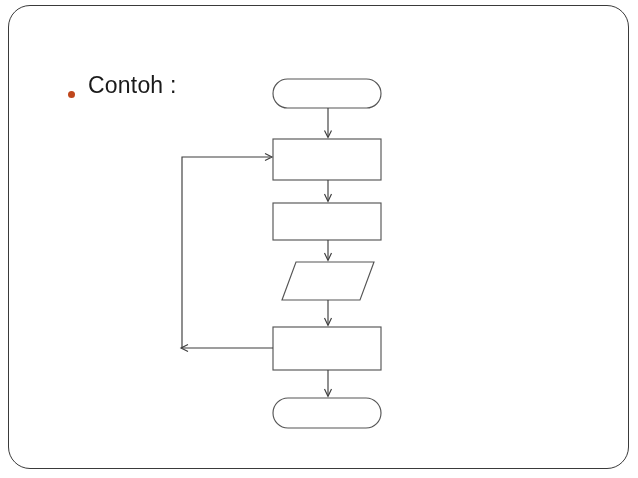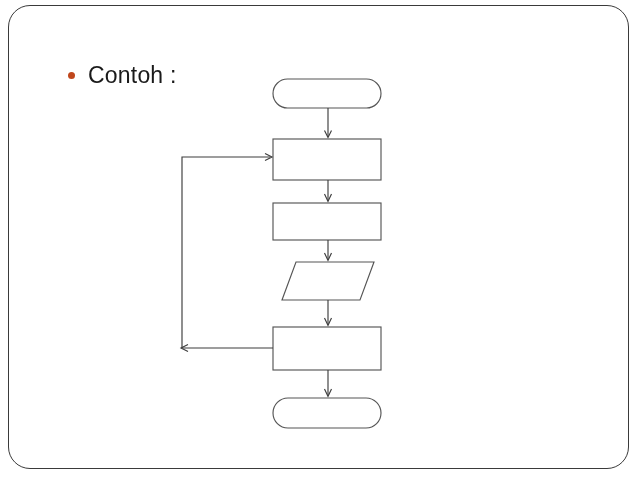--- a/index.html
+++ b/index.html
@@ -26,23 +26,23 @@
     width: 621px;
     height: 464px;
     border: 1px solid #3a3a3a;
     border-radius: 22px;
     box-sizing: border-box;
     background: #ffffff;
   }
   #bullet-line {
     position: absolute;
     left: 68px;
-    top: 62px;
+    top: 72px;
     display: flex;
-    align-items: center;
+    align-items: flex-end;
     white-space: nowrap;
   }
   #bullet-dot {
     width: 7px;
     height: 7px;
     border-radius: 50%;
     background: #c0471c;
     margin-right: 13px;
     flex: 0 0 auto;
   }

